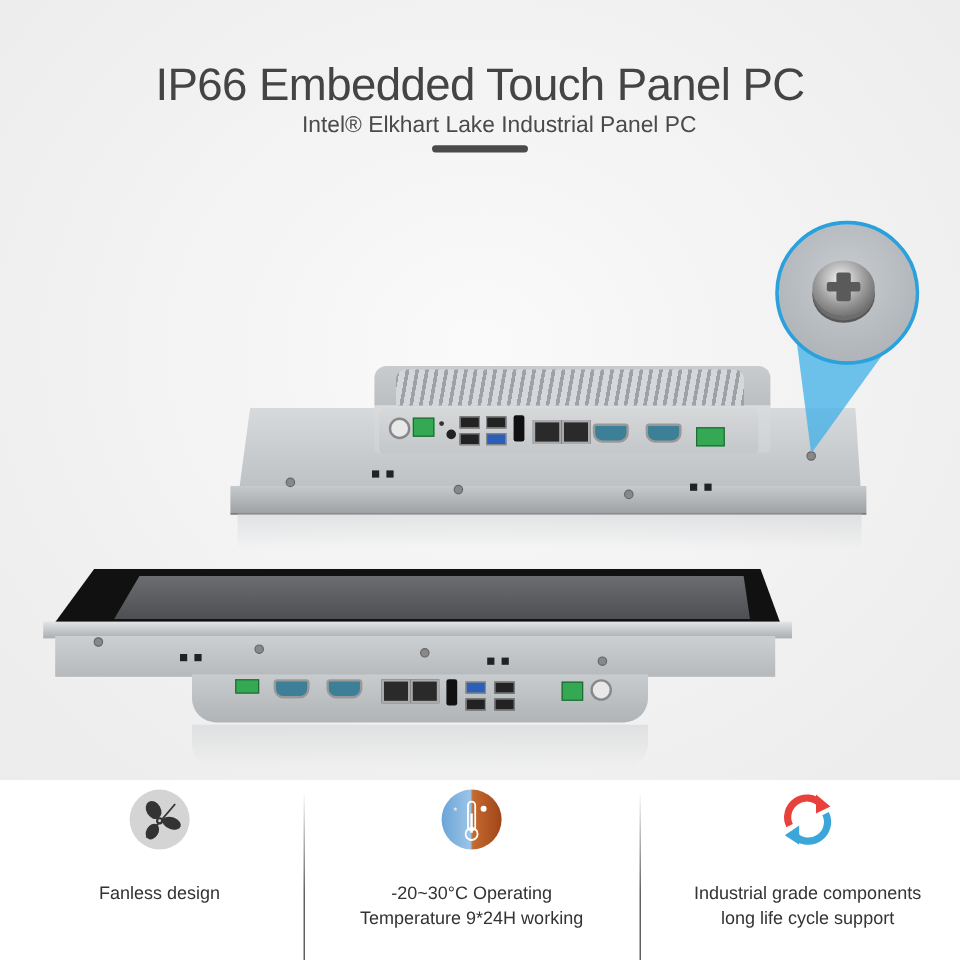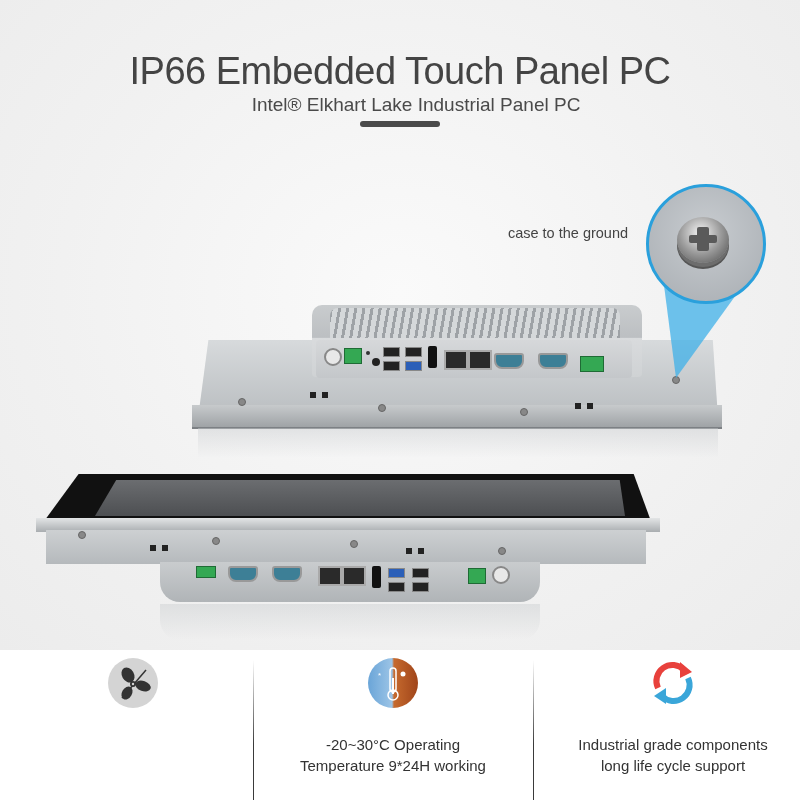--- a/index.html
+++ b/index.html
@@ -50,21 +50,20 @@
 </head>
 <body>
 
 <div class="bg"></div>
 
 <div class="title">IP66 Embedded Touch Panel PC</div>
 <div class="subtitle">Intel® Elkhart Lake Industrial Panel PC</div>
 <div class="title-bar"></div>
 
 <div class="callout-text">
-  <div>case to the ground</div>
 </div>
 
 <div>
   <div class="dev1-panel"></div>
   <div class="dev1-frame"></div>
   <div class="dev1-box"></div>
   <div class="fins"></div>
   <div class="ioplate"></div>
   <div class="port pwr" style="left:324px;top:348px;"></div>
   <div class="port term" style="left:344px;top:348px;"></div>
@@ -135,20 +134,21 @@
     <svg width="50" height="50" viewBox="0 0 50 50">
       <line x1="14" y1="40" x2="38" y2="12" stroke="#333" stroke-width="1.5"></line>
       <ellipse cx="20" cy="17" rx="6" ry="8" fill="#333" transform="rotate(-30 20 17)"></ellipse>
       <ellipse cx="35" cy="28" rx="8" ry="5" fill="#333" transform="rotate(20 35 28)"></ellipse>
       <ellipse cx="19" cy="35" rx="5" ry="7" fill="#333" transform="rotate(30 19 35)"></ellipse>
       <circle cx="25" cy="26" r="3" fill="#333"></circle>
       <circle cx="25" cy="26" r="1.2" fill="#d4d4d4"></circle>
     </svg>
   </div>
   <div class="ftext">
+    <div>Fanless design</div>
   </div>
 </div>
 
 <div class="feature" style="left:260px;">
   <div class="ficon temp">
     <svg width="50" height="50" viewBox="0 0 50 50">
       <rect x="22" y="10" width="6" height="24" rx="3" fill="none" stroke="#fff" stroke-width="1.5"></rect>
       <circle cx="25" cy="37" r="5" fill="none" stroke="#fff" stroke-width="1.5"></circle>
       <line x1="25" y1="20" x2="25" y2="36" stroke="#fff" stroke-width="2"></line>
       <text x="10" y="20" font-size="8" fill="#fff">*</text>

